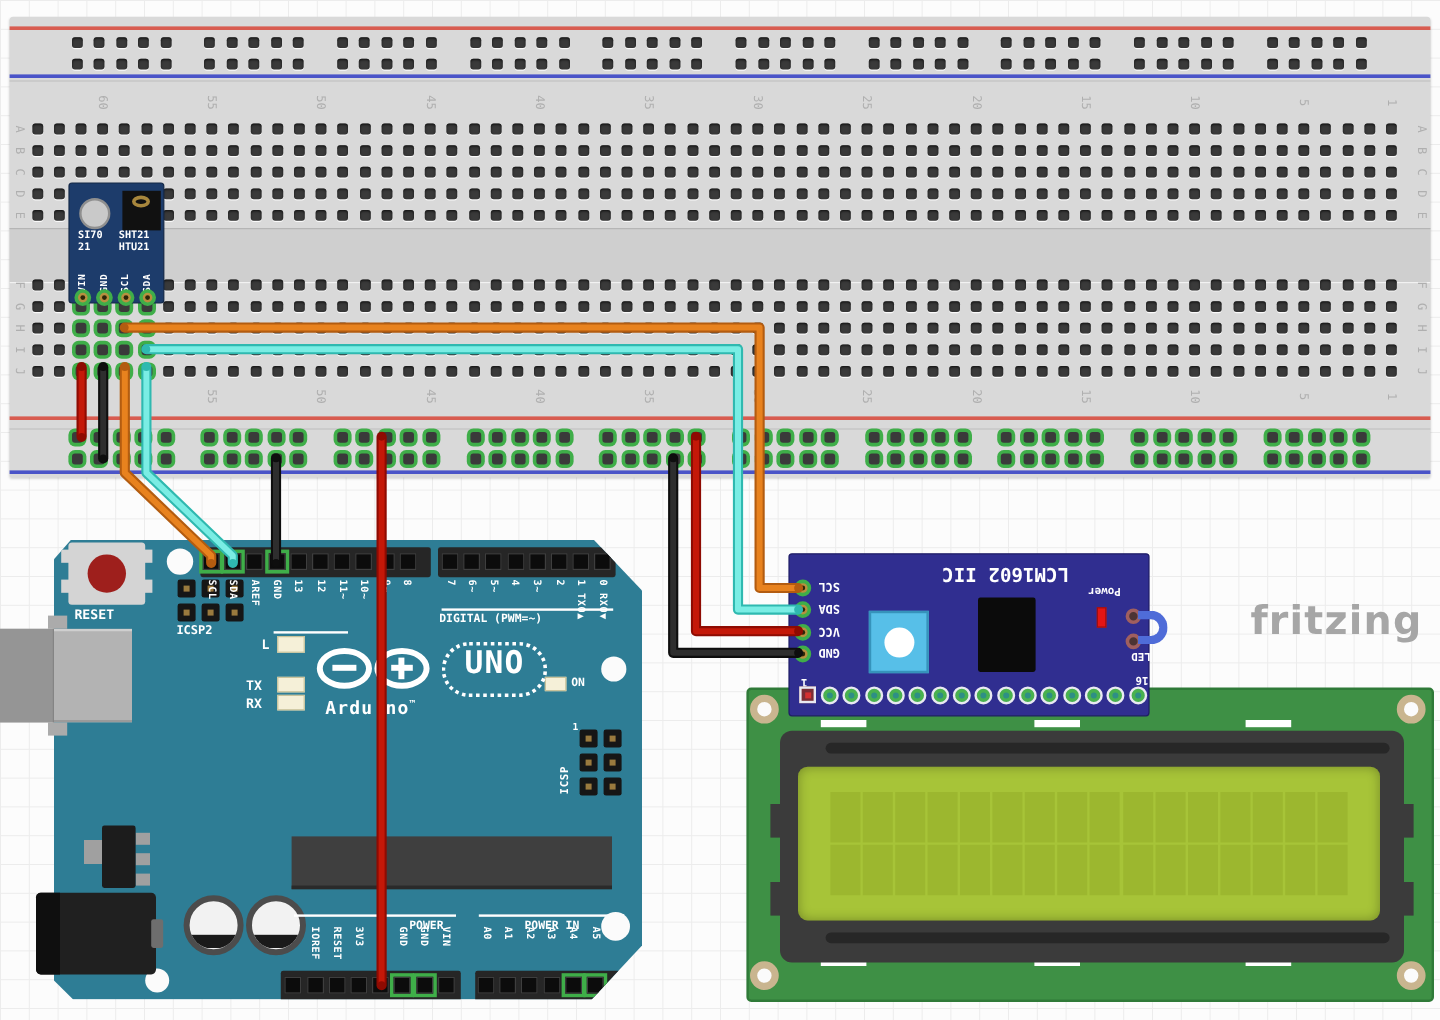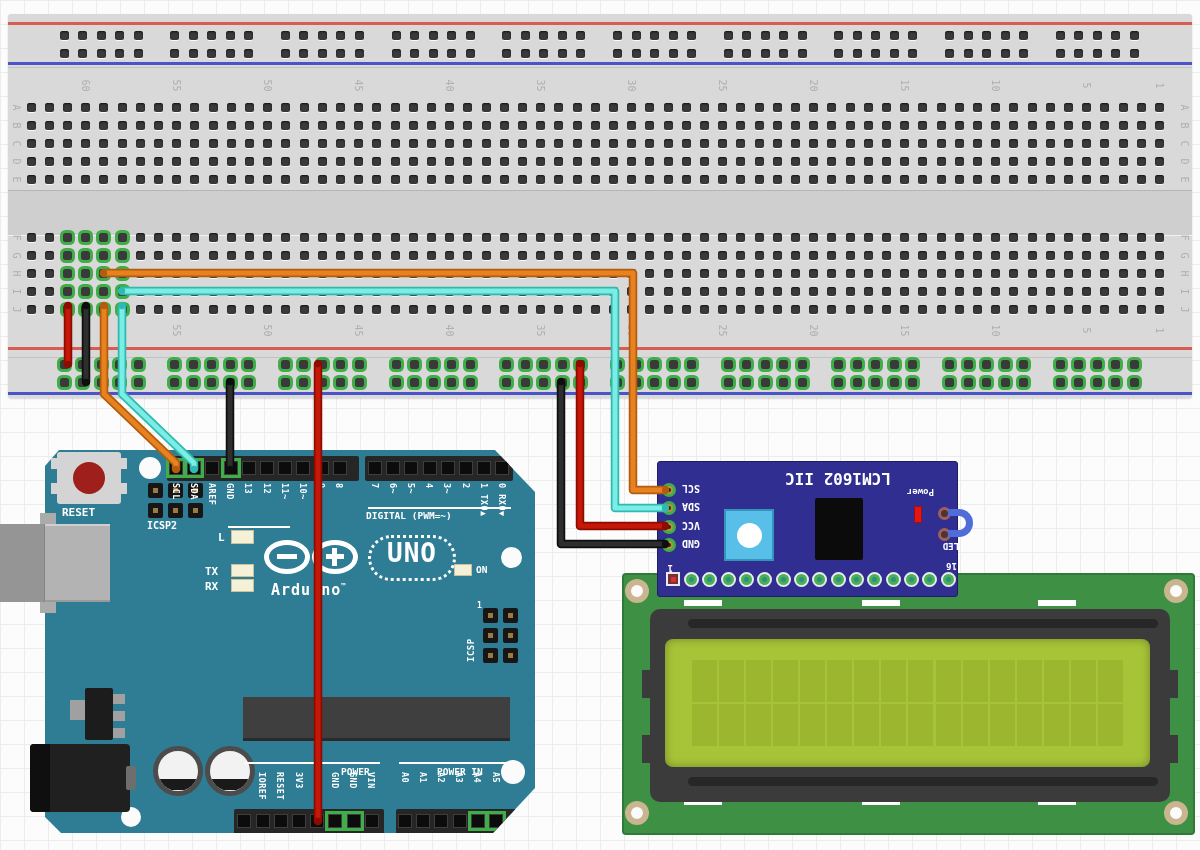--- a/index.html
+++ b/index.html
@@ -949,20 +949,40 @@
       <div class="bb-letter" style="left: 3px; top: 235.5px;">G</div>
       <div class="bb-letter" style="left: 1171px; top: 235.5px;">G</div>
       <div class="bb-letter" style="left: 3px; top: 253.5px;">H</div>
       <div class="bb-letter" style="left: 1171px; top: 253.5px;">H</div>
       <div class="bb-letter" style="left: 3px; top: 271.5px;">I</div>
       <div class="bb-letter" style="left: 1171px; top: 271.5px;">I</div>
       <div class="bb-letter" style="left: 3px; top: 289.5px;">J</div>
       <div class="bb-letter" style="left: 1171px; top: 289.5px;">J</div>
     </div>
 
+  <div id="sensor">
+    <div class="abs" style="left:8px;top:12px;width:26px;height:26px;border-radius:50%;background:#C9C9C9;border:2px solid #8F8F8F;box-sizing:border-box"></div>
+    <div class="abs" style="left:44px;top:6px;width:32px;height:33px;background:#111">
+      <div class="abs" style="left:8px;top:4px;width:15px;height:10px;border:3px solid #A8873D;border-radius:50%;box-sizing:border-box"></div>
+    </div>
+    <div class="stext" style="left:7px;top:38px">SI70</div>
+    <div class="stext" style="left:7px;top:48px">21</div>
+    <div class="stext" style="left:41px;top:38px">SHT21</div>
+    <div class="stext" style="left:41px;top:48px">HTU21</div>
+    <div id="sensor-pins">
+        <div class="vlabm" style="left: 6px; top: 91px; color: rgb(255, 255, 255);">VIN</div>
+        <div class="pinc" style="left: 4px; top: 88px;"></div>
+        <div class="vlabm" style="left: 24px; top: 91px; color: rgb(255, 255, 255);">GND</div>
+        <div class="pinc" style="left: 22px; top: 88px;"></div>
+        <div class="vlabm" style="left: 42px; top: 91px; color: rgb(255, 255, 255);">SCL</div>
+        <div class="pinc" style="left: 40px; top: 88px;"></div>
+        <div class="vlabm" style="left: 60px; top: 91px; color: rgb(255, 255, 255);">SDA</div>
+        <div class="pinc" style="left: 58px; top: 88px;"></div>
+      </div>
+  </div>
 
   <div id="lcd">
     <div class="lcdhole" style="left:1px;top:4px"></div>
     <div class="lcdhole" style="left:540px;top:4px"></div>
     <div class="lcdhole" style="left:1px;top:226px"></div>
     <div class="lcdhole" style="left:540px;top:226px"></div>
     <div class="lcdpad" style="left:60px;top:25px"></div>
     <div class="lcdpad" style="left:238px;top:25px"></div>
     <div class="lcdpad" style="left:414px;top:25px"></div>
     <div class="lcdpad" style="left:60px;top:224px"></div>
@@ -1267,13 +1287,14 @@
         <circle cx="230" cy="469" r="3.2" fill="#0E0E0E"></circle>
       </g>
       <g>
         <polyline points="318,364 318,821" fill="none" stroke="#8E0B02" stroke-width="8.5" stroke-linecap="round" stroke-linejoin="round"></polyline>
         <polyline points="318,364 318,821" fill="none" stroke="#C41808" stroke-width="5" stroke-linecap="round" stroke-linejoin="round"></polyline>
         <circle cx="318" cy="364" r="3.2" fill="#8E0B02"></circle>
         <circle cx="318" cy="821" r="3.2" fill="#8E0B02"></circle>
       </g>
     </svg>
 
+  <div id="watermark">fritzing</div>
 </div>
 
 </body></html>

